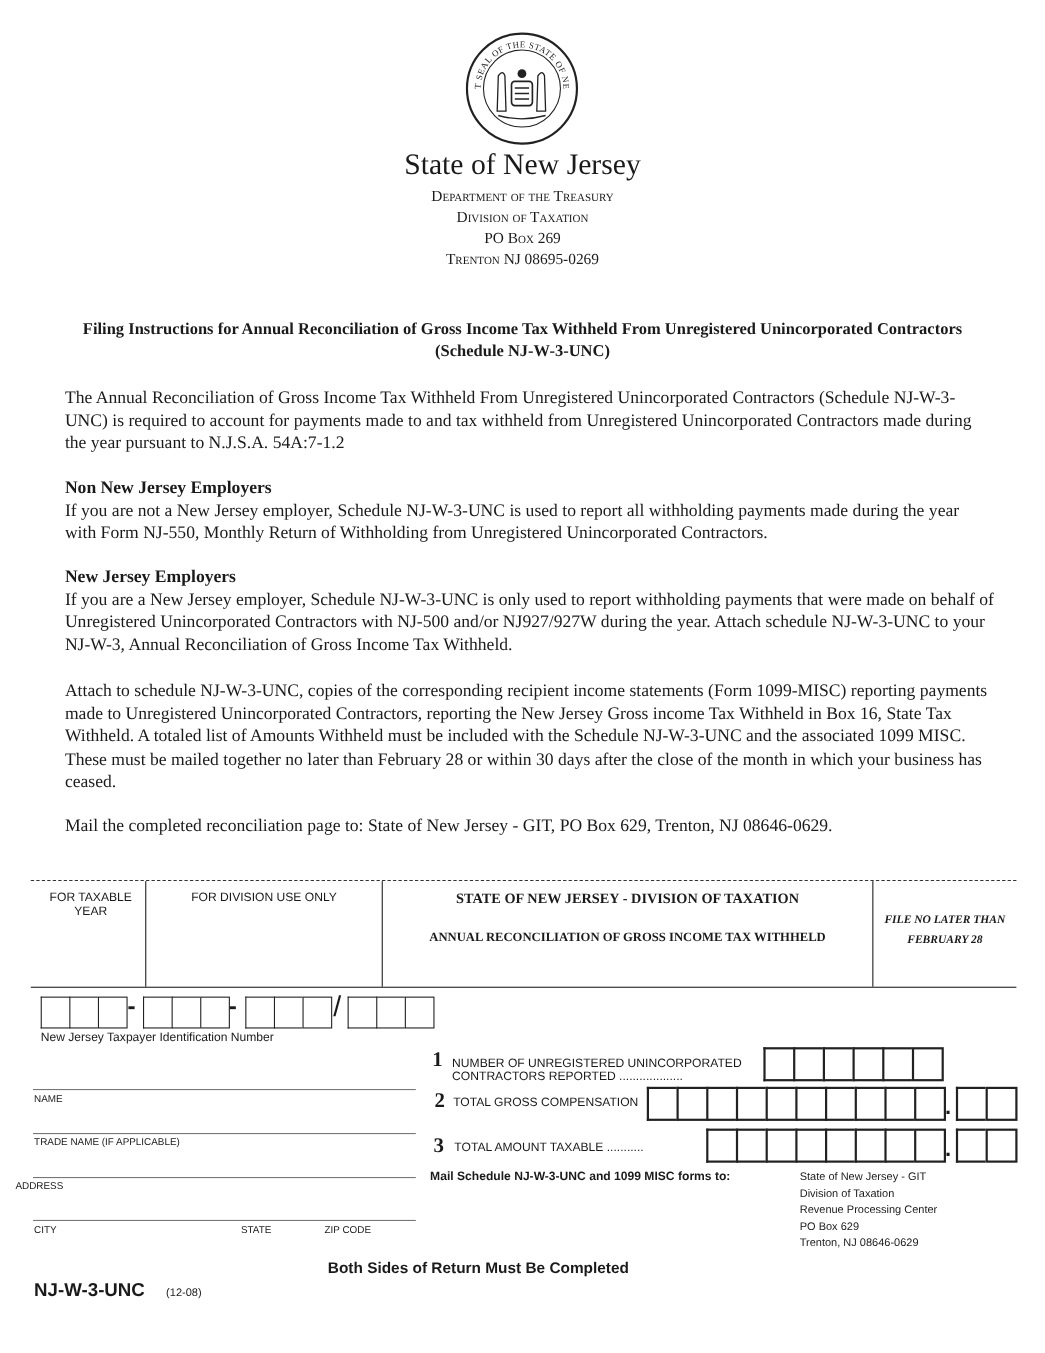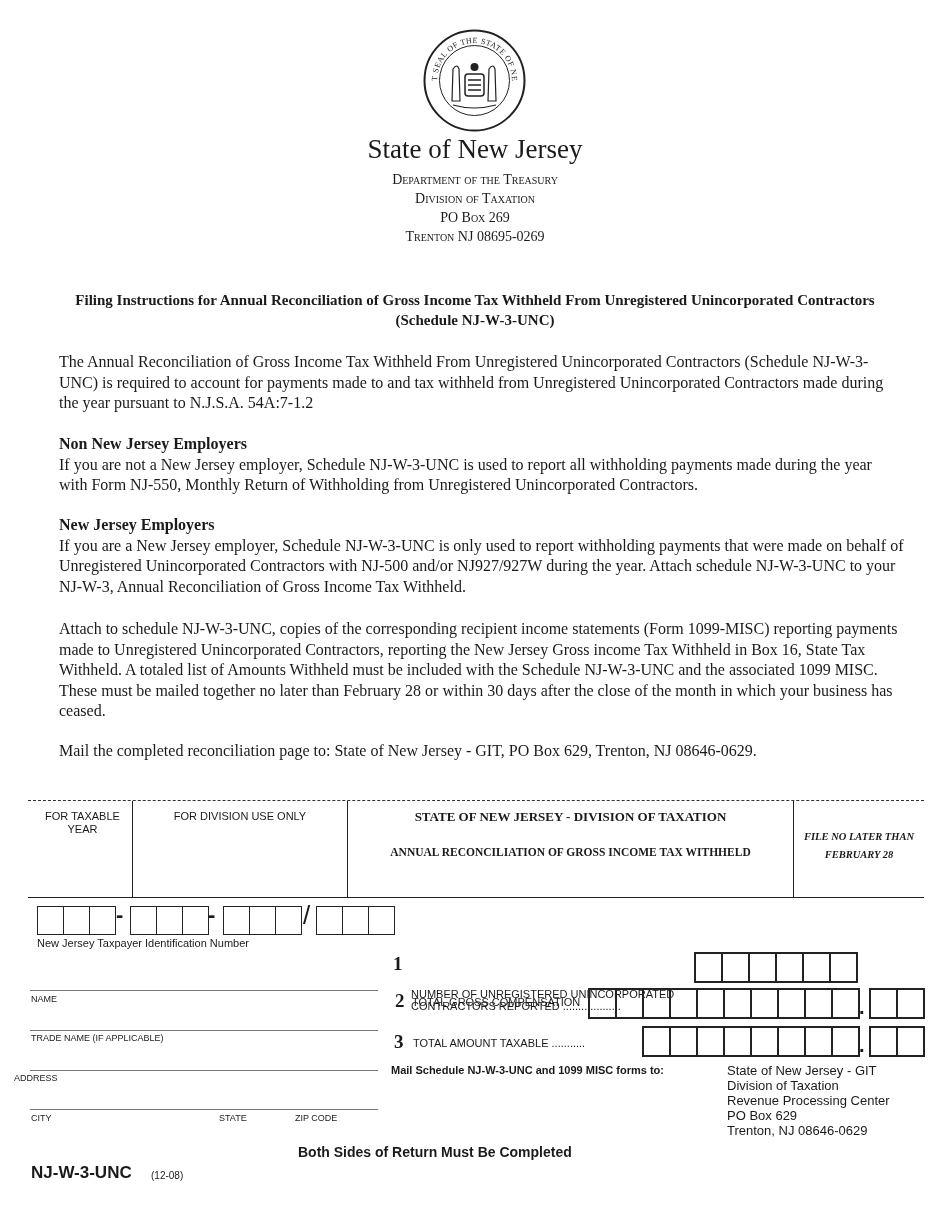--- a/index.html
+++ b/index.html
@@ -62,35 +62,35 @@
   #lbl-trade { left: 31px; top: 1033px; }
   #lbl-address { left: 14px; top: 1073px; }
   #lbl-city { left: 31px; top: 1113px; }
   #lbl-state { left: 219px; top: 1113px; }
   #lbl-zip { left: 295px; top: 1113px; }
 
   
   .lnum { font-size: 19px; font-weight: bold; }
   .ltext { font-size: 11px; line-height: 12px; }
   #n1 { left: 393px; top: 953px; }
-  #t1 { left: 411px; top: 988px; }
+  #t1 { left: 411px; top: 961px; }
   #b1 { left: 694px; top: 952px; }
   #n2 { left: 395px; top: 990px; }
   #t2 { left: 412px; top: 996px; }
   #b2 { left: 588px; top: 988px; }
   #dot2 { left: 859px; top: 996px; font-size: 20px; font-weight: bold; }
   #b2c { left: 869px; top: 988px; }
   #n3 { left: 394px; top: 1031px; }
   #t3 { left: 413px; top: 1037px; }
   #b3 { left: 642px; top: 1026px; }
   #dot3 { left: 859px; top: 1034px; font-size: 20px; font-weight: bold; }
   #b3c { left: 869px; top: 1026px; }
 
   #mail-label { left: 391px; top: 1064px; font-size: 11px; font-weight: bold; }
-  #mail-addr { left: 727px; top: 1063px; font-size: 13px; line-height: 15px; }
+  #mail-addr { left: 727px; top: 1063px; font-size: 10px; line-height: 15px; }
   #both-sides { left: 298px; top: 1144px; font-size: 14px; font-weight: bold; }
   #form-code { left: 31px; top: 1163px; font-size: 17px; font-weight: bold; }
   #form-rev { left: 151px; top: 1170px; font-size: 10px; }
 </style>
 </head>
 <body>
 
 <div id="seal" class="abs">
   <svg width="103" height="103" viewBox="0 0 103 103">
     <circle cx="51.5" cy="51.5" r="50" fill="none" stroke="#222" stroke-width="2"></circle>

